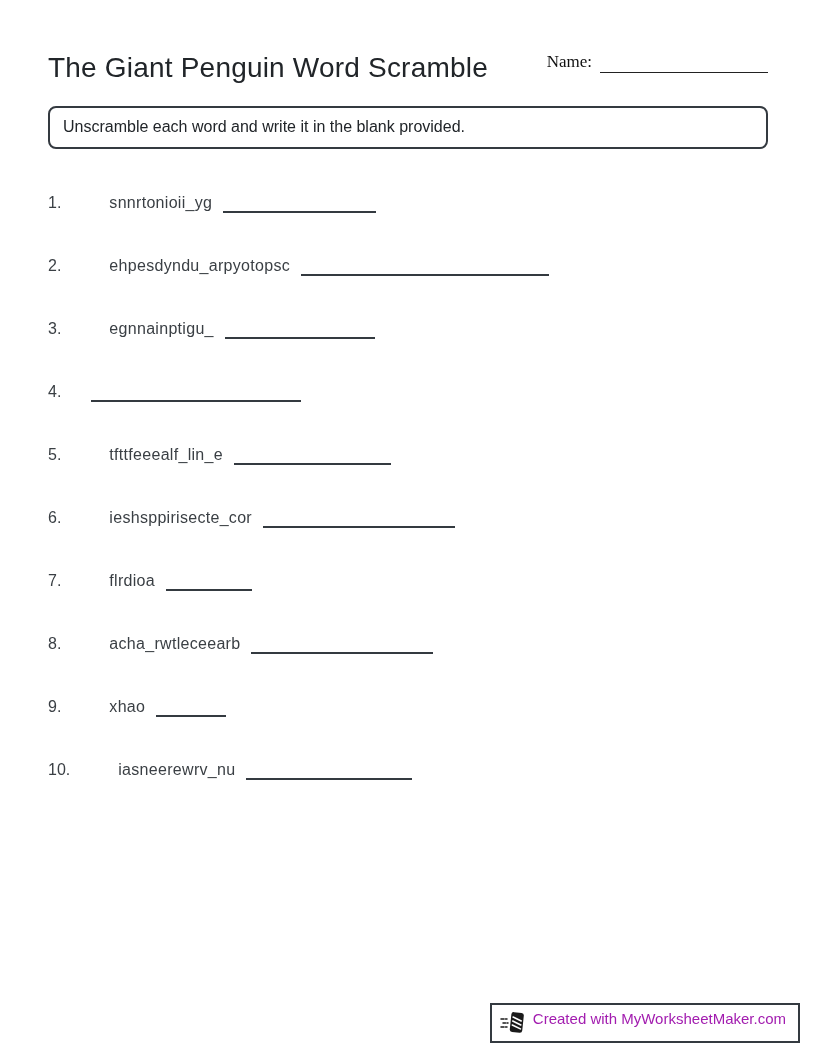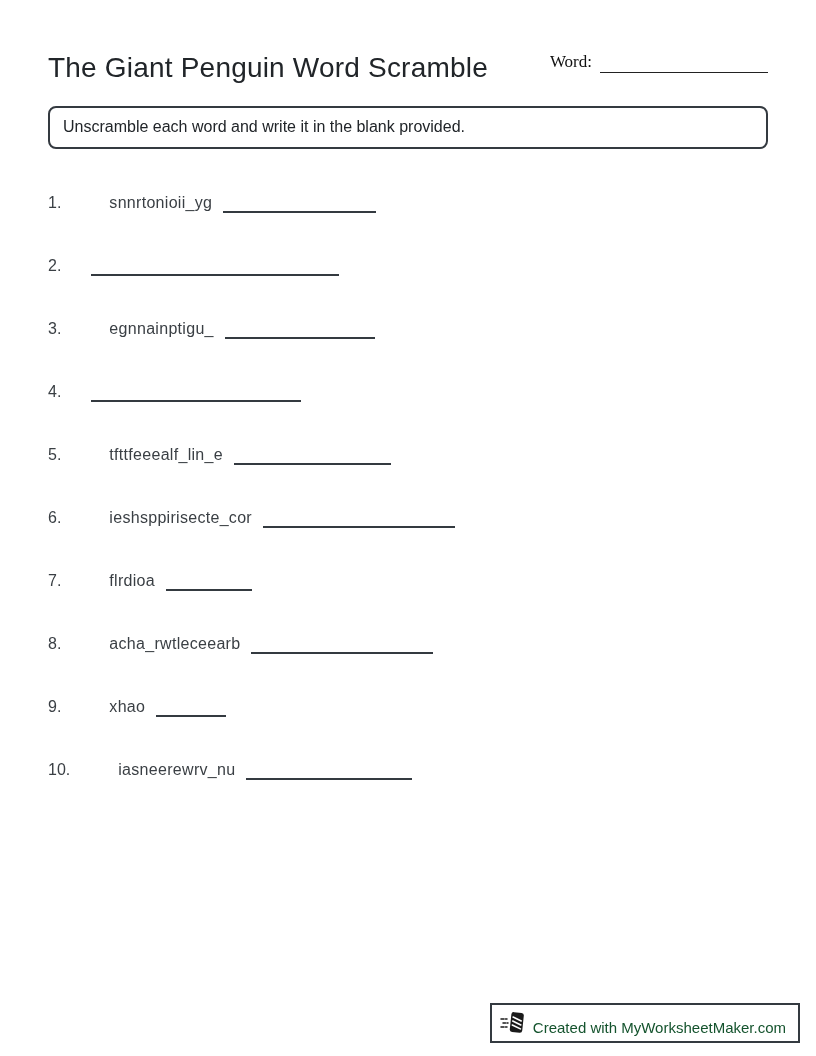--- a/index.html
+++ b/index.html
@@ -82,58 +82,59 @@
     position: relative;
     top: 5px;
     height: 1px;
   }
   
   .credit-box {
     position: absolute;
     right: 16px;
     bottom: 13px;
     display: flex;
-    align-items: flex-end;
+    align-items: flex-start;
     gap: 7px;
     border: 2px solid #343a40;
     padding: 5px 12px 5px 8px;
     font-size: 15px;
-    color: #14532d;
+    color: #a21caf;
     background: #ffffff;
   }
   .logo-icon { display: block; }
 </style>
 </head>
 <body>
 
 <div class="page">
 
   <header class="header">
     <h1 class="title">The Giant Penguin Word Scramble</h1>
     <div class="fields">
       <div class="field">
-        <span class="field-label">Word:</span>
+        <span class="field-label">Name:</span>
         <span class="field-line"></span>
       </div>
     </div>
   </header>
 
   <div class="instruction-box">
     <span>Unscramble each word and write it in the blank provided.</span>
   </div>
 
   <ol class="word-list">
     <li class="word-row">
       <span class="num">1.</span>
       <span class="word">snnrtonioii_yg</span>
       <span class="blank" style="width: 153px;"></span>
     </li>
 
     <li class="word-row">
       <span class="num">2.</span>
+      <span class="word">ehpesdyndu_arpyotopsc</span>
       <span class="blank" style="width: 248px;"></span>
     </li>
 
     <li class="word-row">
       <span class="num">3.</span>
       <span class="word">egnnainptigu_</span>
       <span class="blank" style="width: 150px;"></span>
     </li>
 
     <li class="word-row">

